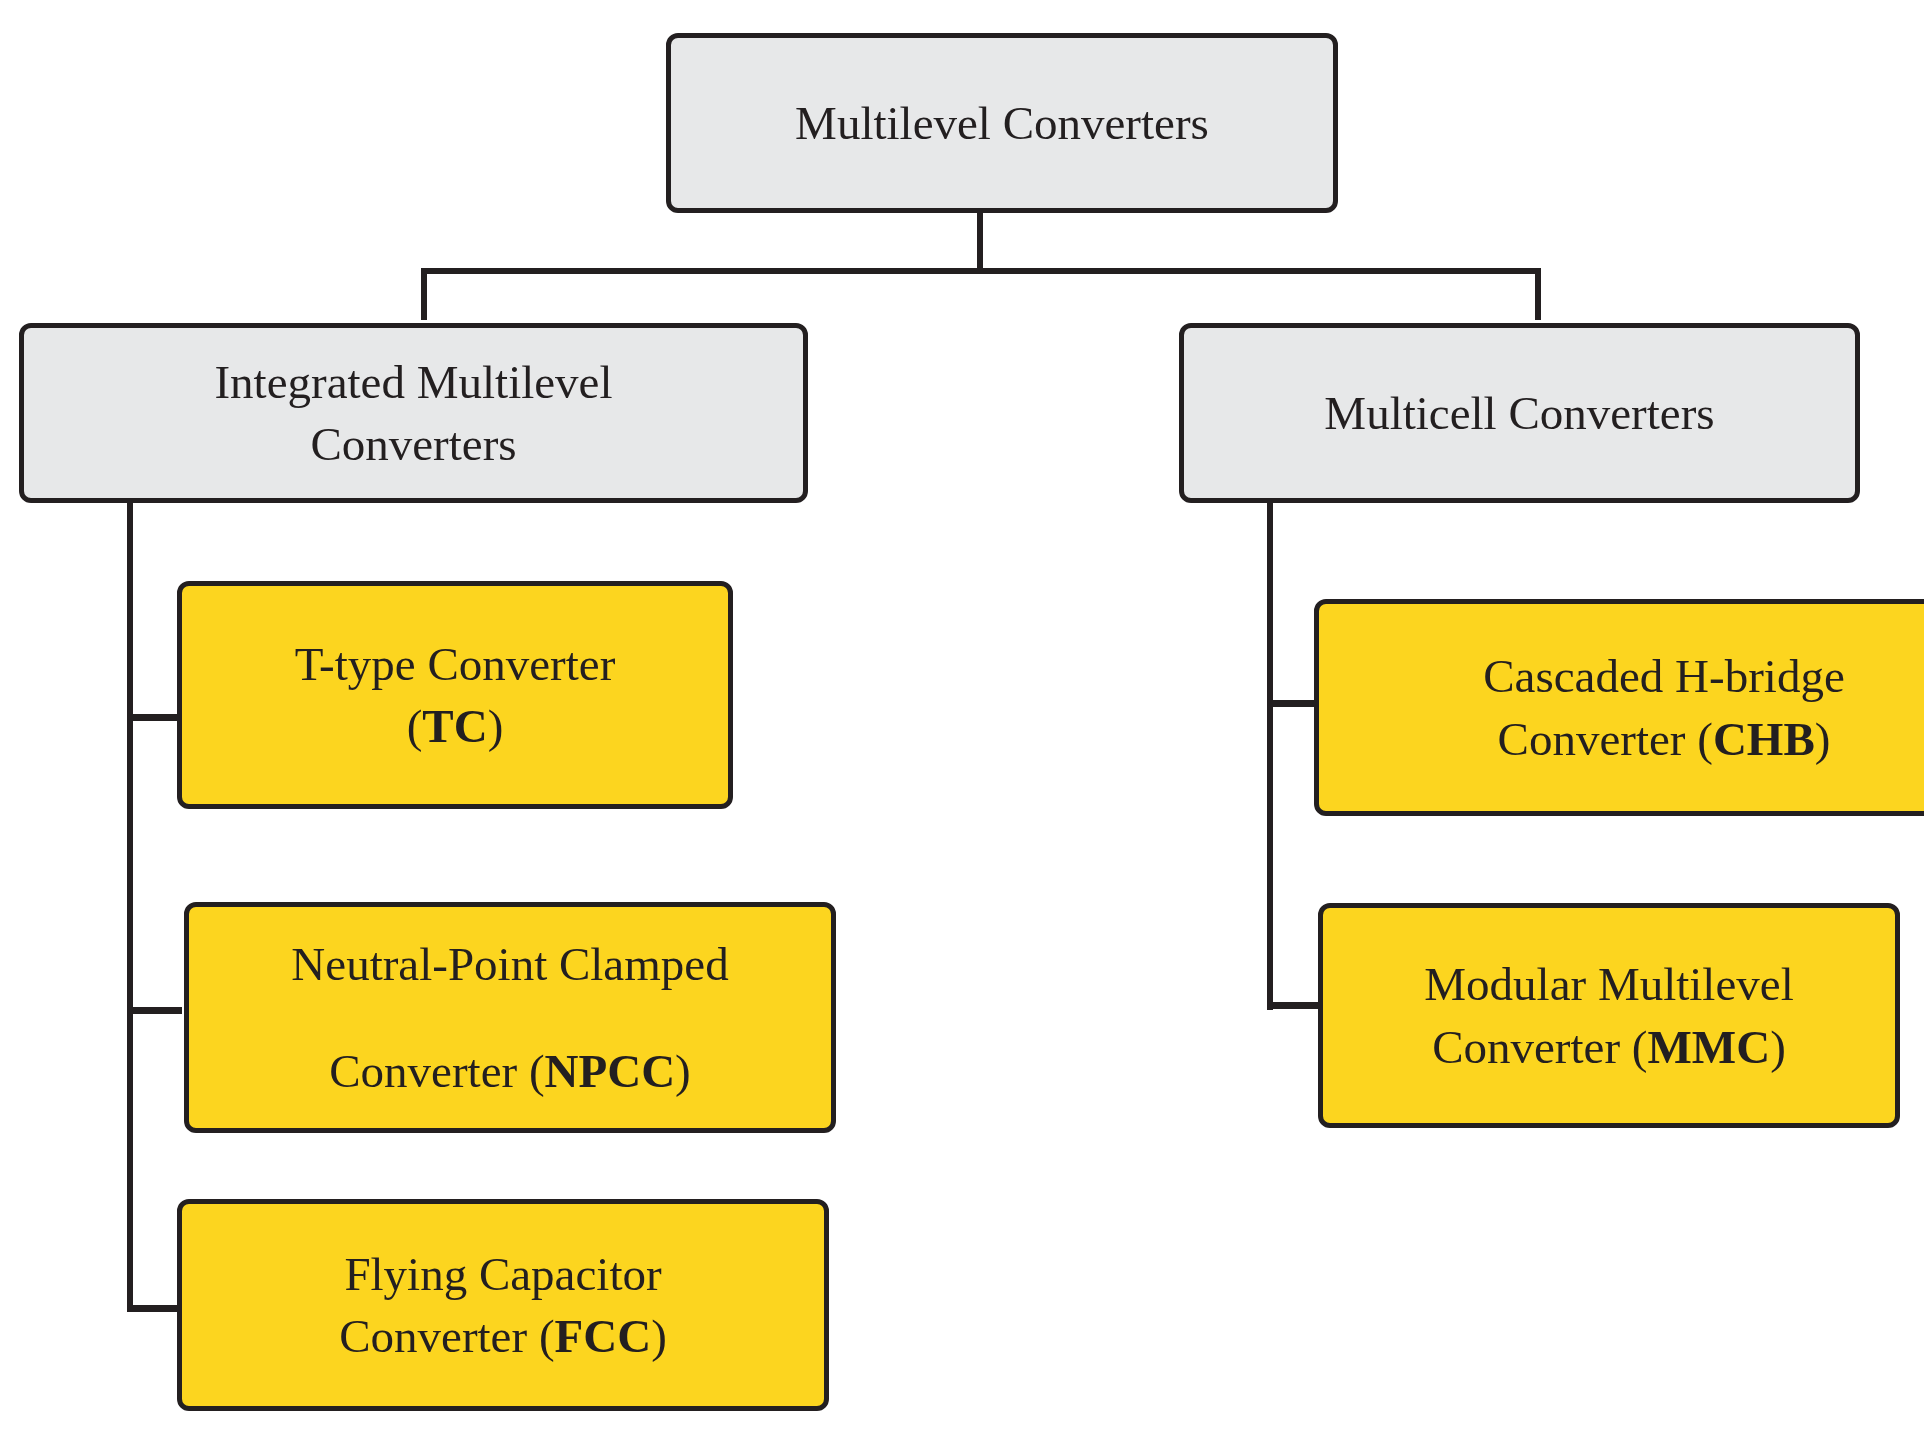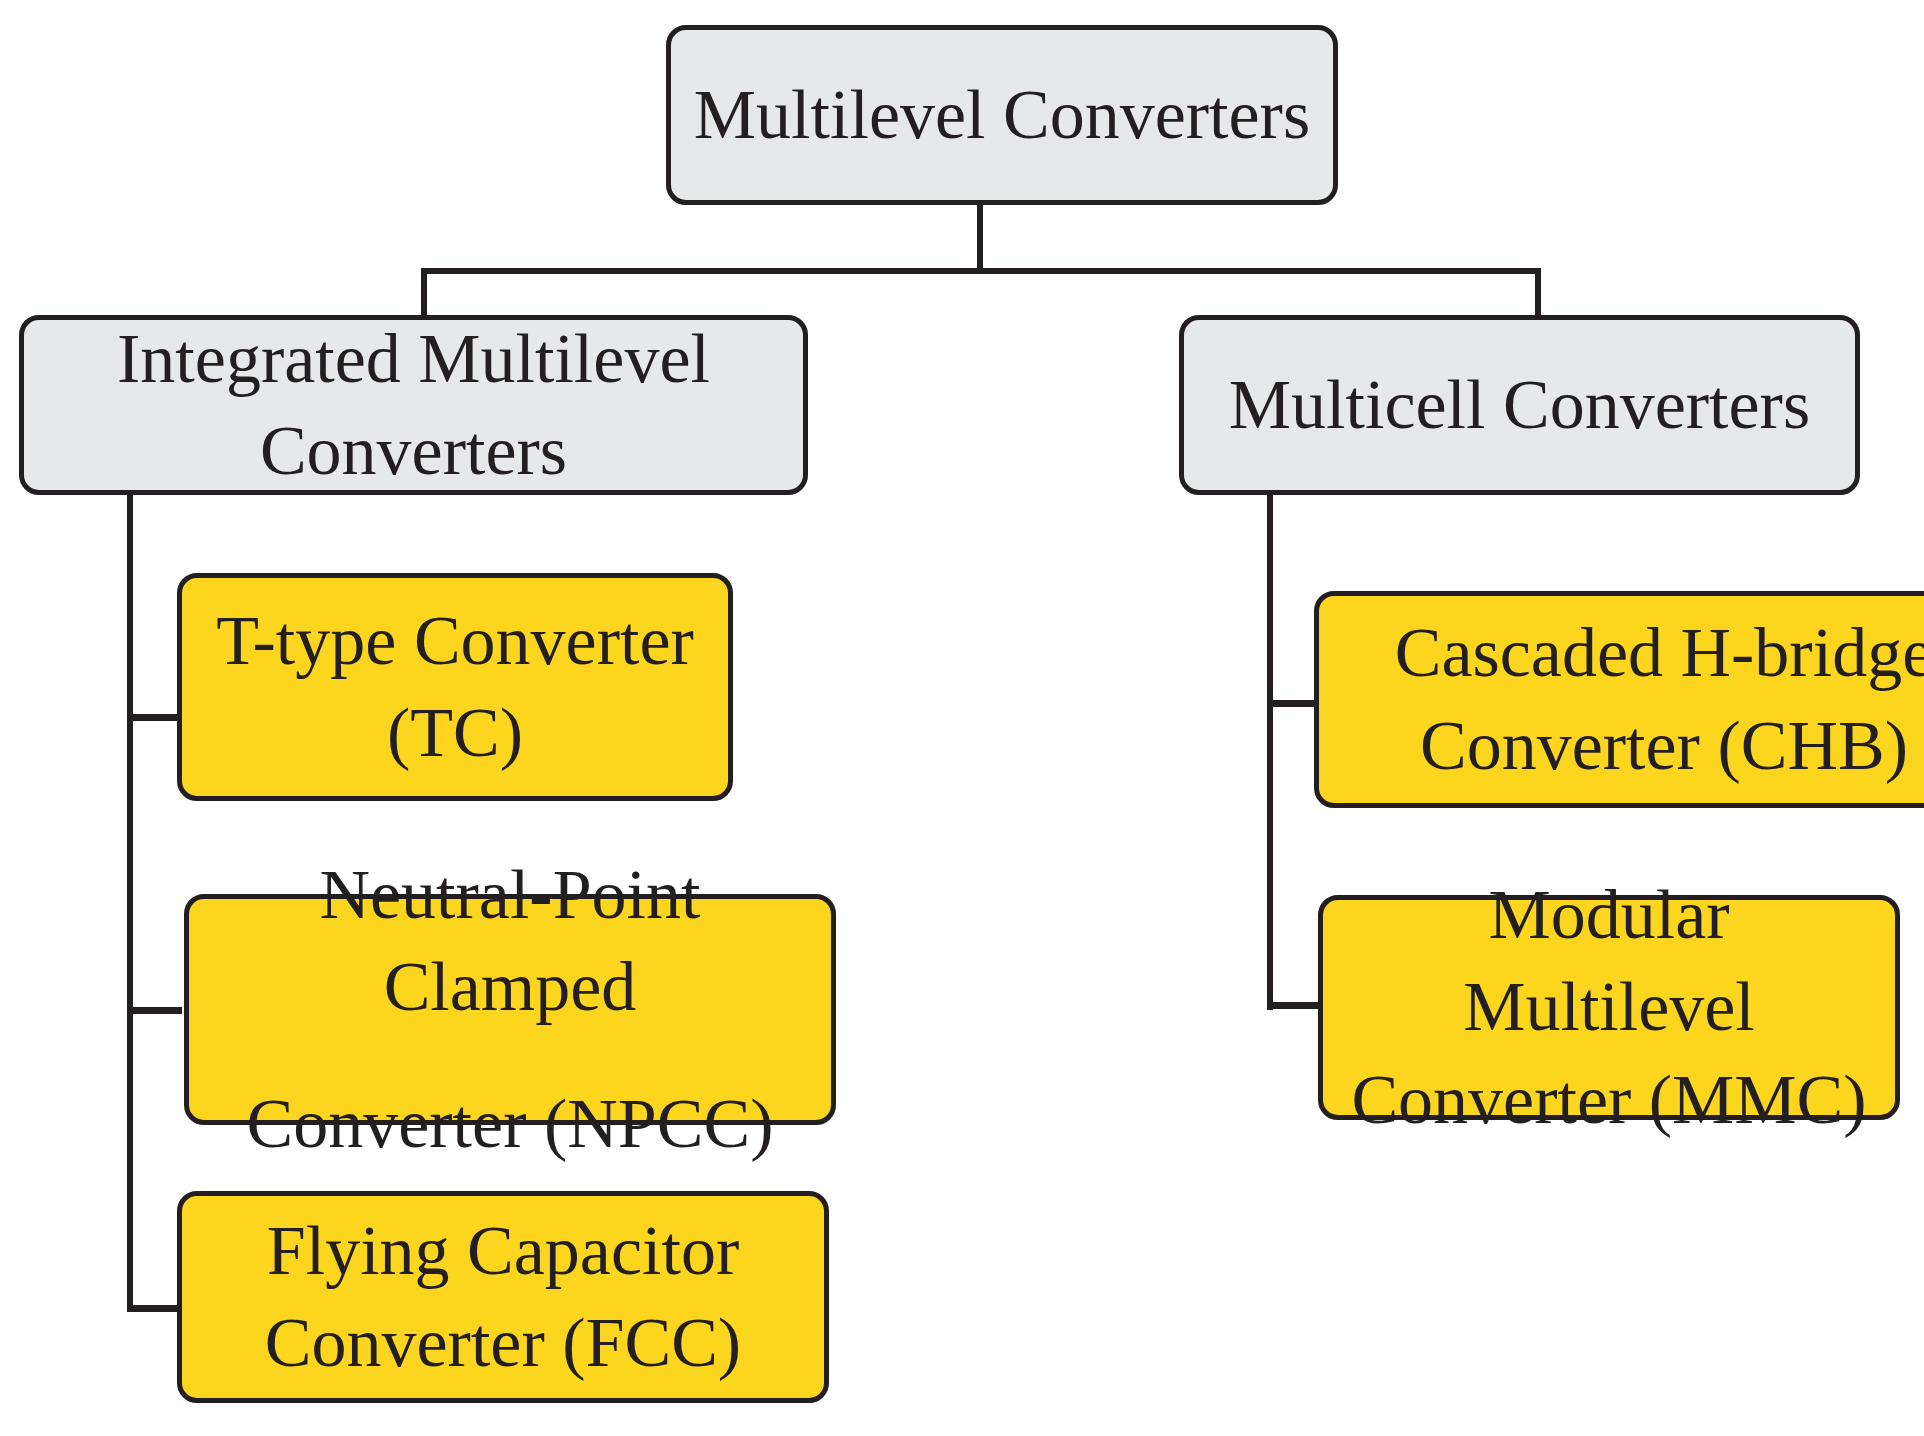--- a/index.html
+++ b/index.html
@@ -14,33 +14,34 @@
     width:1924px;height:1436px;
     background:var(--bg);
     font-family:"Liberation Serif","DejaVu Serif",serif;
     color:var(--ink);
     overflow:hidden;
   }
   .node{
     position:absolute;
     box-sizing:border-box;
     border:5px solid var(--ink);
-    border-radius:20px;
+    border-radius:12px;
     display:flex;
     flex-direction:column;
     align-items:center;
     justify-content:center;
     text-align:center;
-    font-size:70px;
+    font-size:47px;
     line-height:1.32;
     padding:0 12px;
+    margin-top:8px;
   }
   .node.gray{background:var(--gray-fill);}
   .node.yellow{background:var(--yellow-fill);}
-  .node .abbr{font-weight:normal;}
+  .node .abbr{font-weight:bold;}
   .conn{
     position:absolute;
     background:var(--ink);
   }
 </style>
 </head>
 <body>
 
 <div class="canvas">
 

